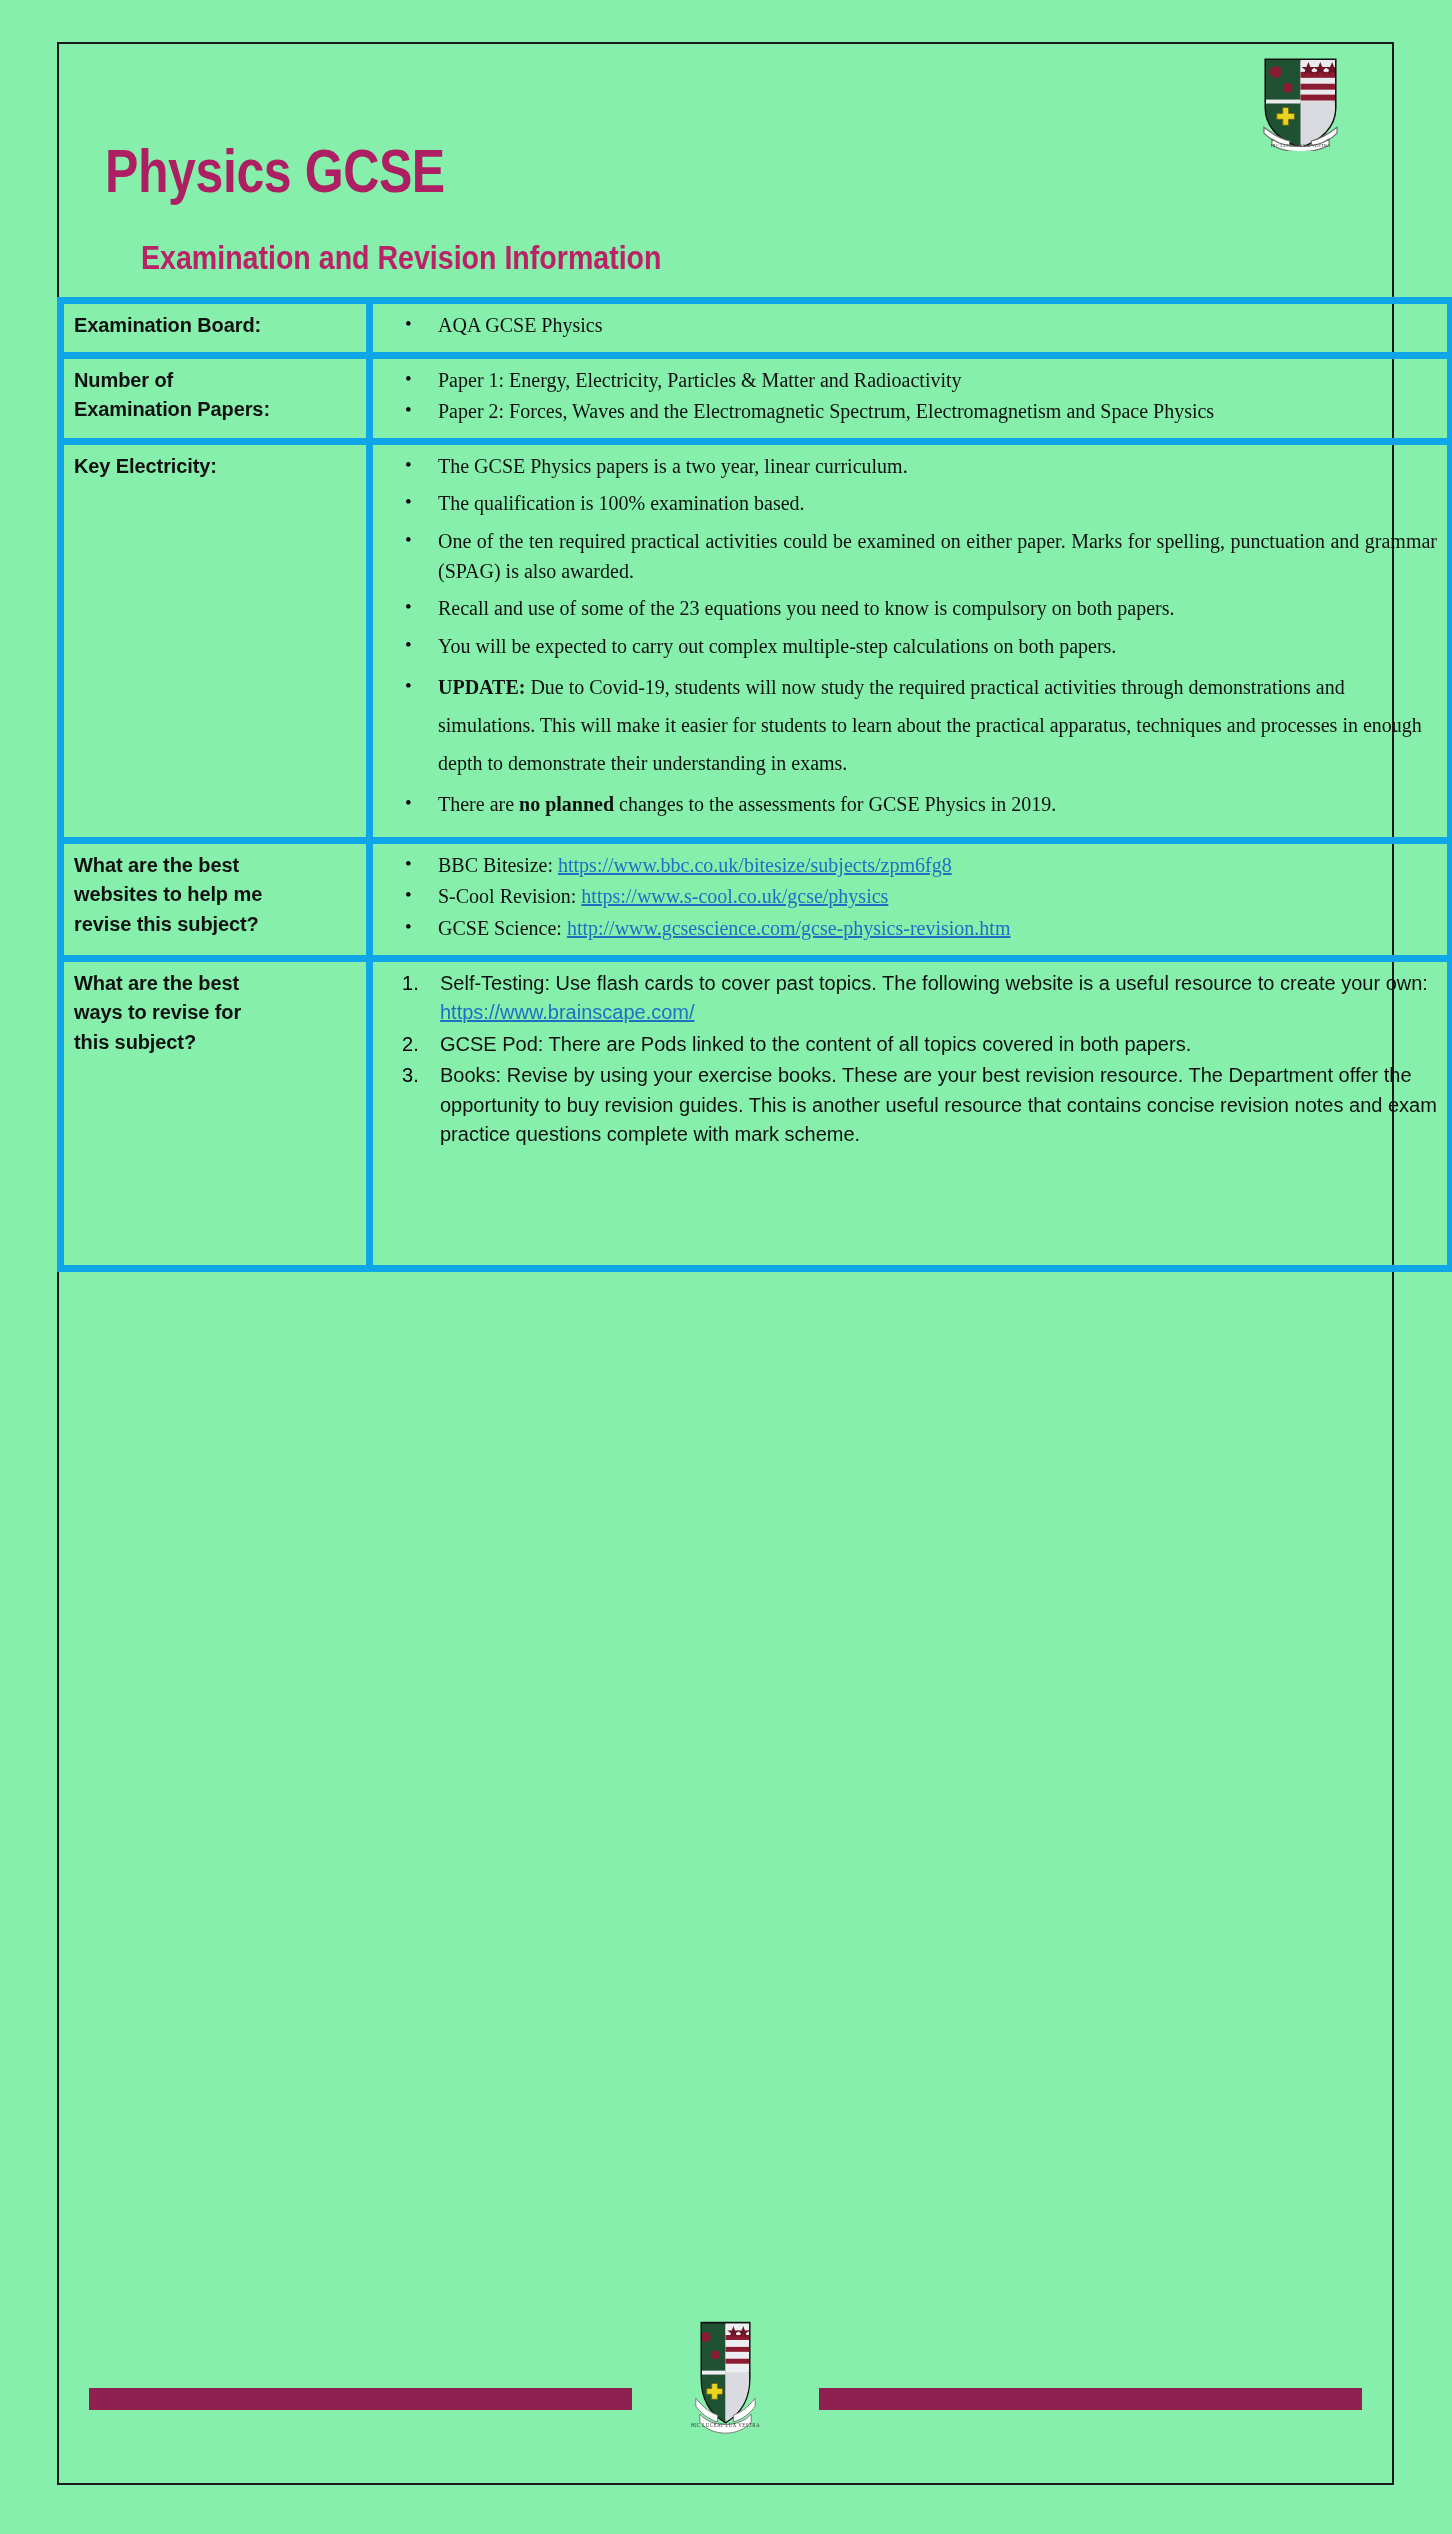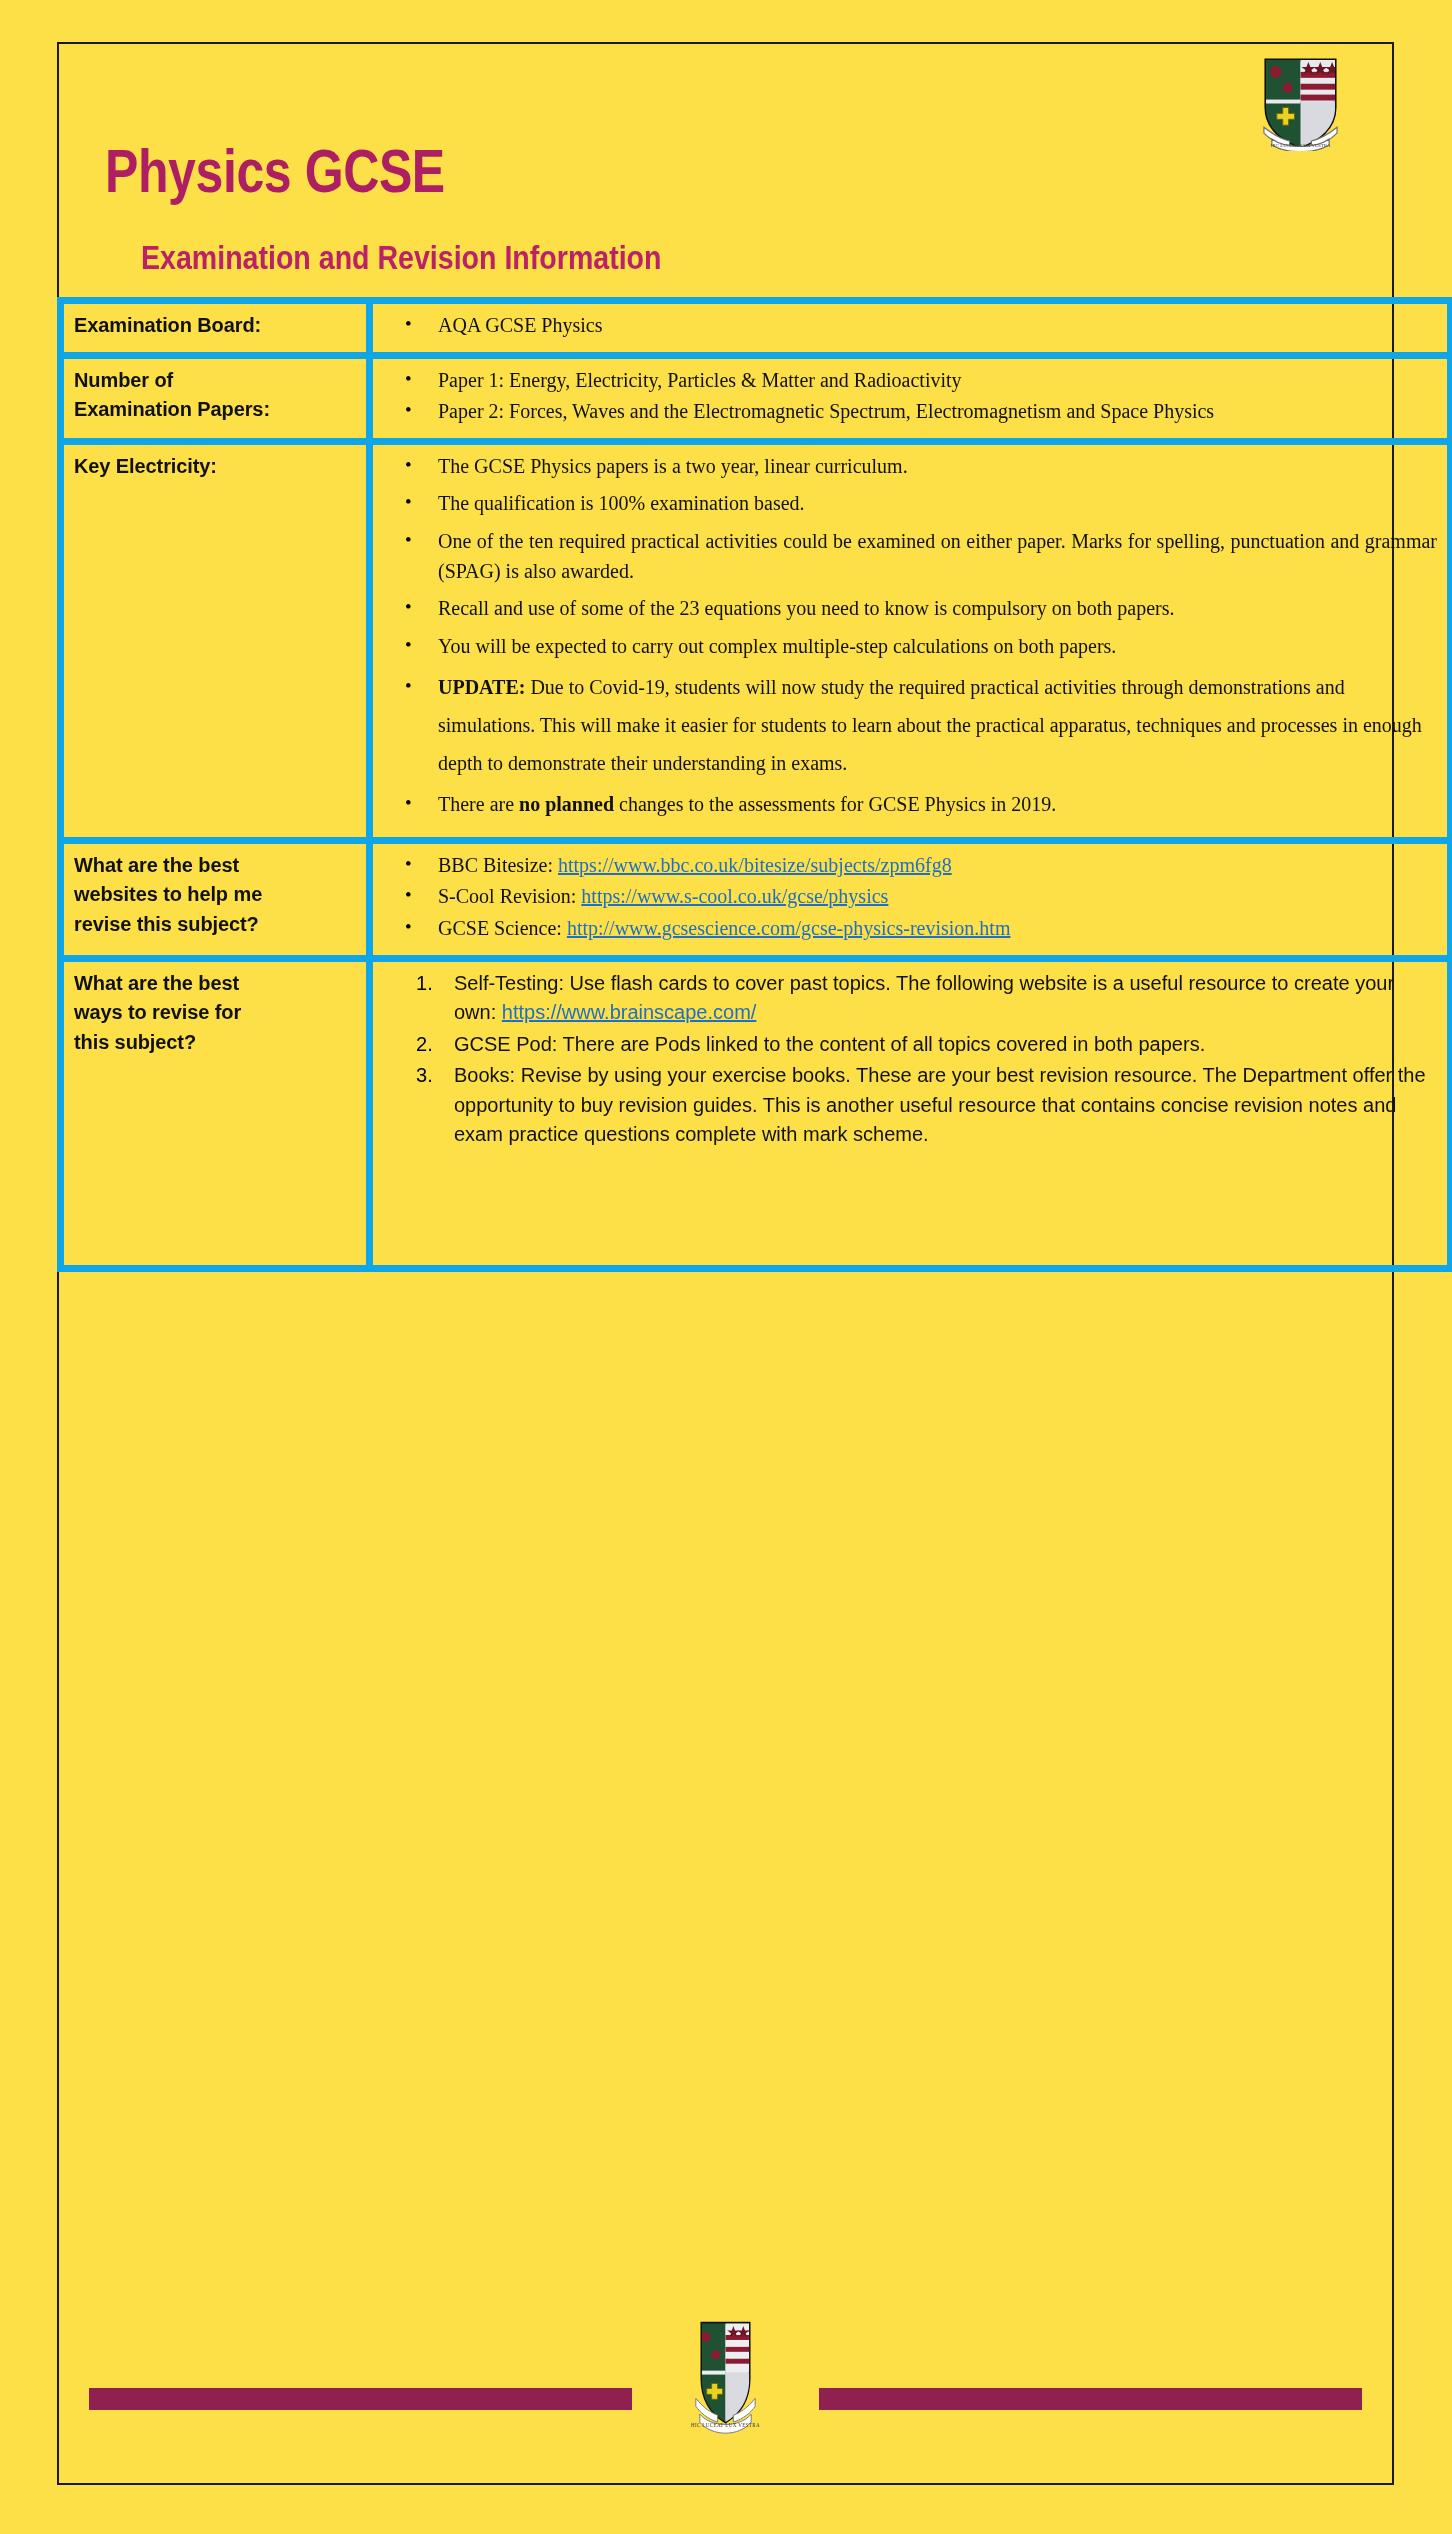--- a/index.html
+++ b/index.html
@@ -8,21 +8,21 @@
     background: #ffffff;
   }
   body {
     font-family: "Liberation Sans", sans-serif;
     -webkit-font-smoothing: antialiased;
   }
   #page {
     position: relative;
     width: 1452px;
     height: 2534px;
-    background: #fde047;
+    background: #86efac;
     overflow: hidden;
   }
   
   #page-border {
     position: absolute;
     left: 57px;
     top: 42px;
     width: 1337px;
     height: 2443px;
     border: 2px solid #1a1a1a;
@@ -125,21 +125,21 @@
 
   ol.num {
     margin: 0;
     padding: 0 0 0 57px;
     list-style: none;
     counter-reset: itm;
   }
   ol.num > li {
     position: relative;
     counter-increment: itm;
-    margin: 0 0 2px 14px;
+    margin: 0 0 2px 0;
   }
   ol.num > li:before {
     content: counter(itm) ".";
     position: absolute;
     left: -38px;
     top: 0;
     font-size: 20px;
     color: #000;
   }
 

